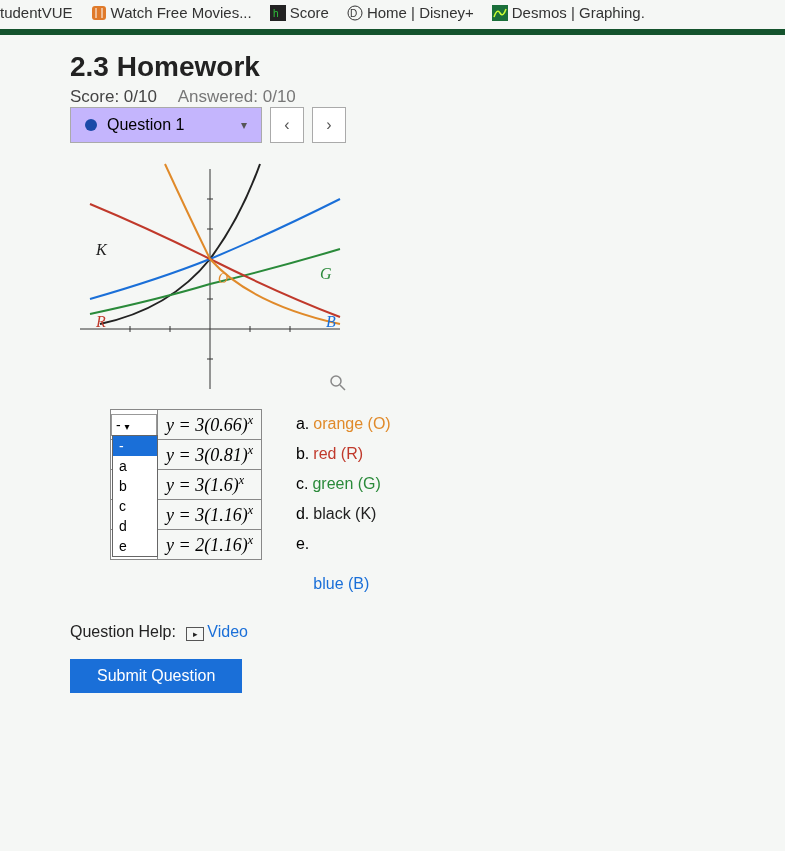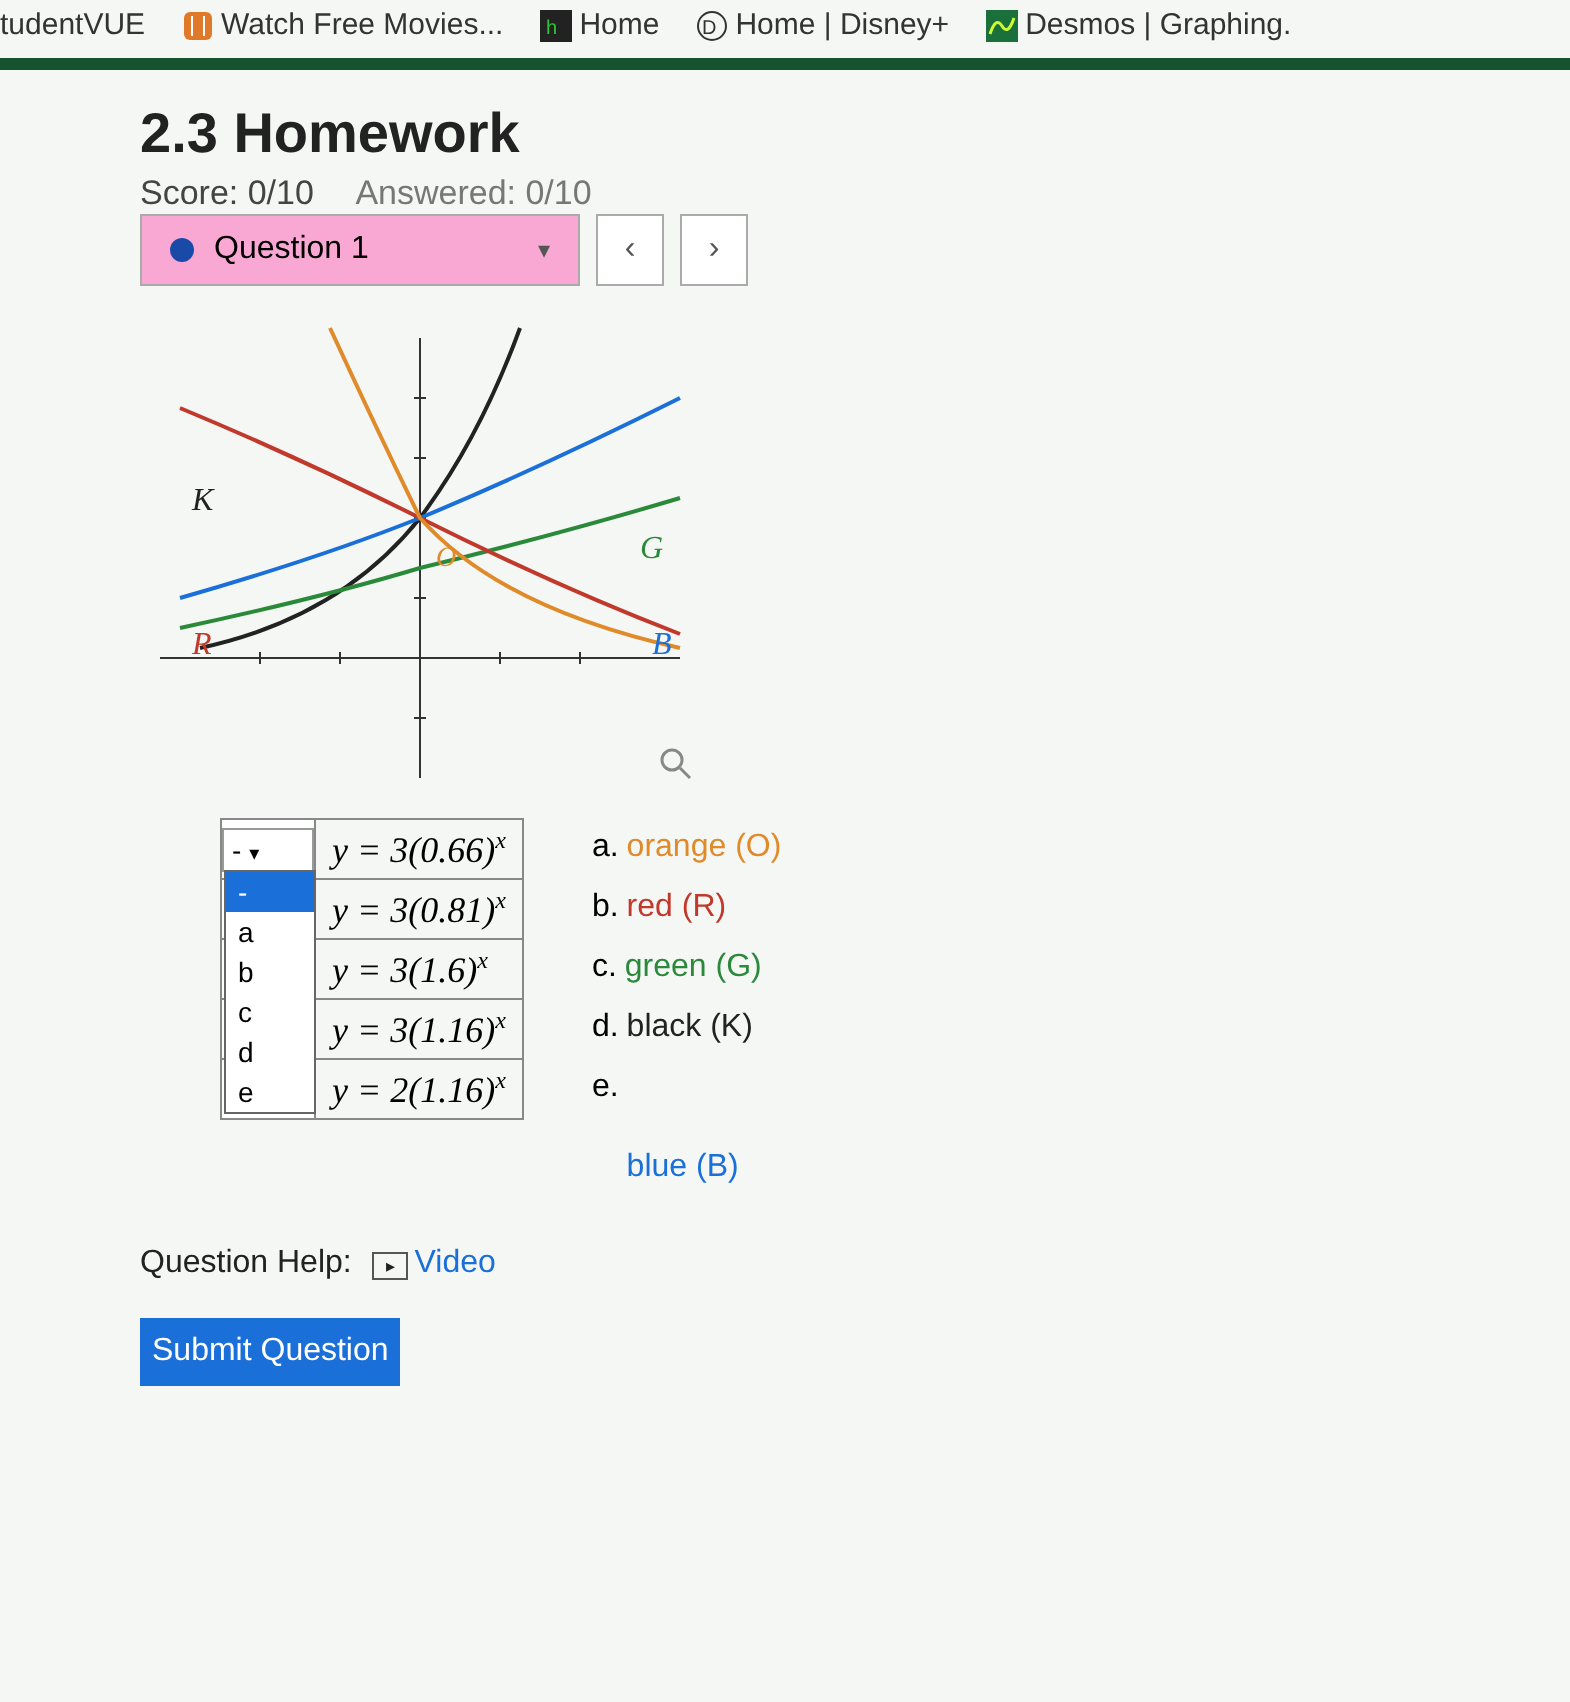--- a/index.html
+++ b/index.html
@@ -21,22 +21,22 @@
   border-bottom: 6px solid #14532d;
 }
 .bookmarks .bm { display: flex; align-items: center; gap: 4px; cursor: pointer; }
 .bm-icon { width:16px; height:16px; display:inline-flex; align-items:center; justify-content:center; font-size:12px; }
 .content { padding: 10px 0 0 70px; }
 h1.title { font-size: 28px; font-weight: bold; margin: 6px 0 4px 0; color:#222; }
 .score-line { font-size: 17px; color:#444; }
 .score-line .answered { color:#777; margin-left: 16px; }
 .q-sel-row { display:flex; align-items:center; gap:8px; margin-bottom: 16px; }
 .q-select {
-  border:1px solid #aaa; background:#f9a8d4; padding:8px 14px; font-size:16px;
-  display:flex; align-items:center; gap:10px; width: 220px; justify-content:space-between;
+  border:1px solid #aaa; background:#c4b5fd; padding:8px 14px; font-size:16px;
+  display:flex; align-items:center; gap:10px; width: 192px; justify-content:space-between;
   cursor:pointer;
 }
 .q-select .dot { width:12px; height:12px; border-radius:50%; background:#1a4aa8; }
 .navbtn {
   border:1px solid #aaa; background:#fff; width:34px; height:36px;
   display:flex; align-items:center; justify-content:center; font-size:16px; color:#555; cursor:pointer;
 }
 .graph-box { width: 280px; height: 240px; position: relative; margin: 10px 0 10px 0; }
 .graph-box svg { width:100%; height:100%; }
 .zoom-icon { position:absolute; right:4px; bottom:4px; color:#888; font-size:16px; cursor:pointer; }
@@ -62,21 +62,21 @@
 .legend .row { display:flex; gap:4px; }
 .legend .o { color:#e08a2a; }
 .legend .r { color:#c0392b; }
 .legend .g { color:#2a8a3a; }
 .legend .k { color:#222; }
 .legend .b { color:#1a6fd8;margin-top:40px; }
 .help { font-size:16px; margin: 24px 0 10px 0; color:#222; }
 .vid-icon { display:inline-flex; align-items:center; justify-content:center; width:18px; height:14px; border:1px solid #555; font-size:9px; margin:0 3px 0 6px; }
 .vid-link { color:#1a6fd8; cursor:pointer; }
 .submit-btn {
-  background:#1a6fd8; color:#fff; border:none; padding:8px 6px;
+  background:#1a6fd8; color:#fff; border:none; padding:8px 27px;
   font-size:16px; cursor:pointer; margin-top: 8px;
 }
 </style>
 </head>
 <body>
 
 <div class="bookmarks">
   <span class="bm">
     <span>tudentVUE</span>
   </span>
@@ -89,21 +89,21 @@
     </span>
     <span>Watch Free Movies...</span>
   </span>
   <span class="bm">
     <span class="bm-icon">
       <svg viewBox="0 0 16 16">
           <rect width="16" height="16" fill="#222"></rect>
           <text x="3" y="12" fill="#2ec43a" font-size="10" font-family="Arial">h</text>
         </svg>
     </span>
-    <span>Home</span>
+    <span>Score</span>
   </span>
   <span class="bm">
     <span class="bm-icon">
       <svg viewBox="0 0 16 16">
           <circle cx="8" cy="8" r="7" fill="none" stroke="#333"></circle>
           <text x="3" y="12" font-size="10" fill="#333">D</text>
         </svg>
     </span>
     <span>Home | Disney+</span>
   </span>

